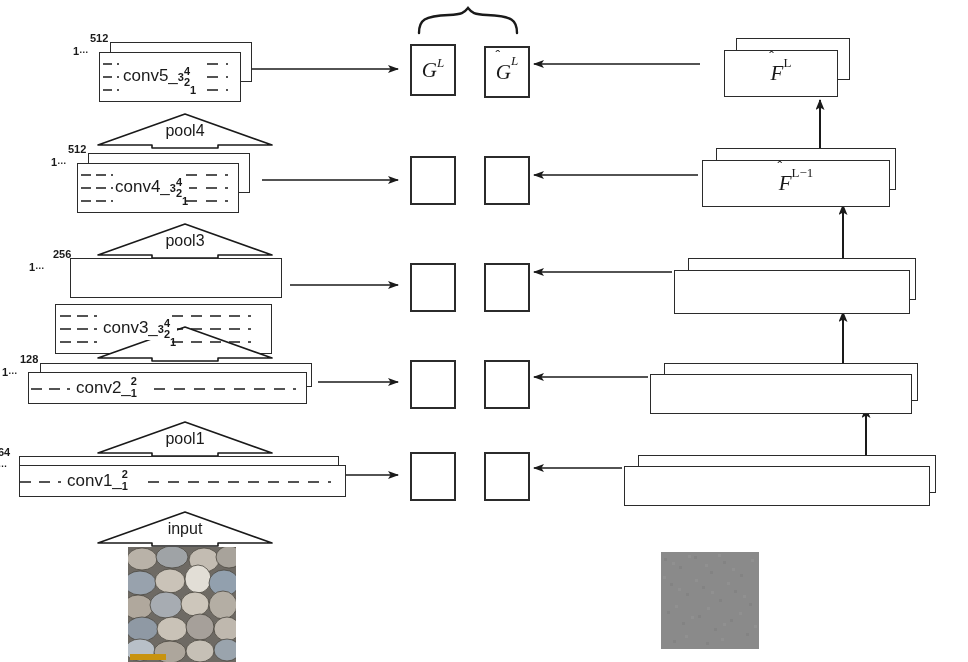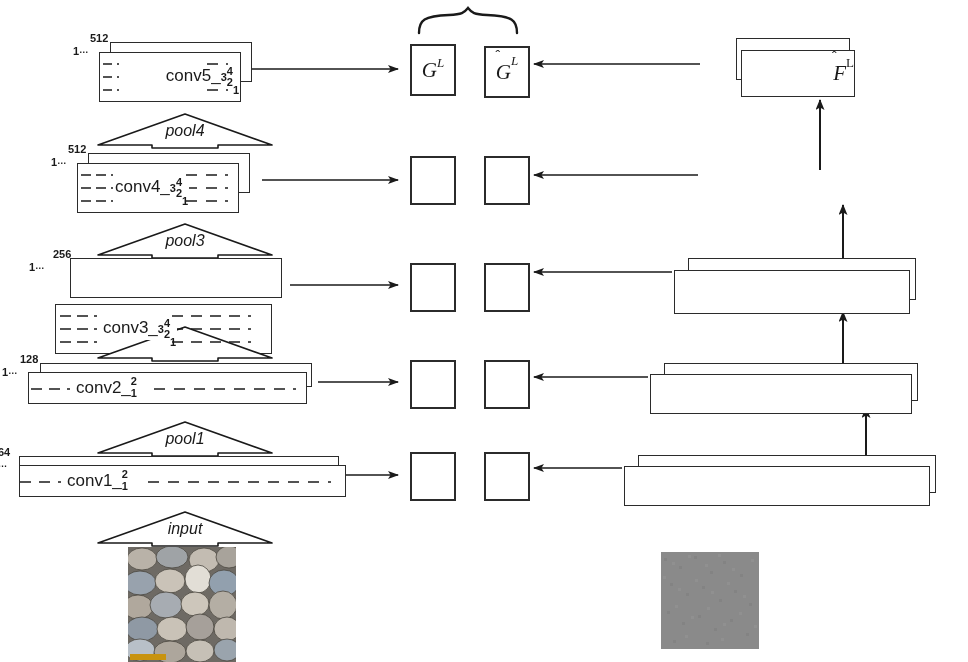--- a/index.html
+++ b/index.html
@@ -14,21 +14,21 @@
              display:flex;align-items:center;overflow:hidden;}
   .conv-label{font-size:17px;line-height:1;white-space:nowrap;position:relative;
               z-index:3;background:#fff;padding:0 1px;}
   .conv-label .sub{font-size:11px;font-weight:bold;vertical-align:sub;position:relative;top:4px;}
   .conv-label .mid{font-size:11px;font-weight:bold;}
   .dashfill{position:absolute;left:0;top:0;right:0;bottom:0;z-index:1;}
   .chan{position:absolute;font-size:11px;font-weight:bold;line-height:1;}
   .chan-one{position:absolute;font-size:11px;font-weight:bold;line-height:1;}
 
   
-  .pool{position:absolute;font-style:italic;}
+  .pool{position:absolute;}
   .pool svg{display:block;}
   .pool-label{position:absolute;font-size:16px;line-height:1;white-space:nowrap;
               text-align:center;}
 
   
   .gbox{position:absolute;border:2px solid #2b2b2b;background:#fff;
         display:flex;align-items:center;justify-content:center;}
   .gbox .math{font-family:"Liberation Serif",serif;font-style:italic;font-size:21px;}
 
   
@@ -87,21 +87,21 @@
     <g stroke="#1a1a1a" stroke-width="2" fill="none">
       <line x1="820" y1="170" x2="820" y2="100" marker-end="url(#arrU)"></line>
       <line x1="843" y1="272" x2="843" y2="205" marker-end="url(#arrU)"></line>
       <line x1="843" y1="375" x2="843" y2="312" marker-end="url(#arrU)"></line>
       <line x1="866" y1="470" x2="866" y2="408" marker-end="url(#arrU)"></line>
     </g>
   </svg>
 
   <div class="convrow" style="left:82px;top:42px;">
     <div class="conv-shadow" style="left:28px;top:0px;width:140px;height:38px;"></div>
-    <div class="conv-main" style="left:17px;top:10px;width:140px;height:48px;justify-content:flex-end;">
+    <div class="conv-main" style="left:17px;top:10px;width:140px;height:48px;">
       <svg class="dashfill" viewBox="0 0 140 48" preserveAspectRatio="none">
         <g stroke="#1a1a1a" stroke-width="1.5">
           <line x1="3" y1="11" x2="12" y2="11"></line>
             <line x1="17" y1="11" x2="19" y2="11"></line>
           <line x1="3" y1="24" x2="12" y2="24"></line>
             <line x1="17" y1="24" x2="19" y2="24"></line>
           <line x1="3" y1="37" x2="12" y2="37"></line>
             <line x1="17" y1="37" x2="19" y2="37"></line>
           <line x1="107" y1="11" x2="118" y2="11"></line>
             <line x1="126" y1="11" x2="128" y2="11"></line>
@@ -349,28 +349,37 @@
   <div class="gbox" style="left:484px;top:263px;width:42px;height:45px;"></div>
 
   <div class="gbox" style="left:410px;top:360px;width:42px;height:45px;"></div>
   <div class="gbox" style="left:484px;top:360px;width:42px;height:45px;"></div>
 
   <div class="gbox" style="left:410px;top:452px;width:42px;height:45px;"></div>
   <div class="gbox" style="left:484px;top:452px;width:42px;height:45px;"></div>
 
   <div class="fstack" style="left:722px;top:38px;width:132px;height:62px;">
     <div class="fs-back" style="left:14px;top:0px;width:112px;height:40px;"></div>
-    <div class="fs-front" style="left:19px;top:12px;width:112px;height:45px;justify-content:flex-end;">
+    <div class="fs-front" style="left:2px;top:12px;width:112px;height:45px;">
       <span style="position:relative;display:inline-block;">
         <span style="position:absolute;left:1px;top:-12px;font-size:14px;">̂</span>
         <span class="math">F</span><sup style="font-size:13px;position:relative;top:-7px;font-family:'Liberation Serif',serif;">L</sup>
       </span>
     </div>
   </div>
 
+  <div class="fstack" style="left:700px;top:148px;width:200px;height:62px;">
+    <div class="fs-back" style="left:16px;top:0px;width:178px;height:40px;"></div>
+    <div class="fs-front" style="left:2px;top:12px;width:186px;height:45px;">
+      <span style="position:relative;display:inline-block;">
+        <span style="position:absolute;left:1px;top:-12px;font-size:14px;">̂</span>
+        <span class="math">F</span><sup style="font-size:13px;position:relative;top:-7px;font-family:'Liberation Serif',serif;">L−1</sup>
+      </span>
+    </div>
+  </div>
 
   <div class="fstack" style="left:672px;top:258px;width:250px;height:60px;">
     <div class="fs-back" style="left:16px;top:0px;width:226px;height:40px;"></div>
     <div class="fs-front" style="left:2px;top:12px;width:234px;height:42px;"></div>
   </div>
 
   <div class="fstack" style="left:648px;top:363px;width:280px;height:56px;">
     <div class="fs-back" style="left:16px;top:0px;width:252px;height:36px;"></div>
     <div class="fs-front" style="left:2px;top:11px;width:260px;height:38px;"></div>
   </div>

